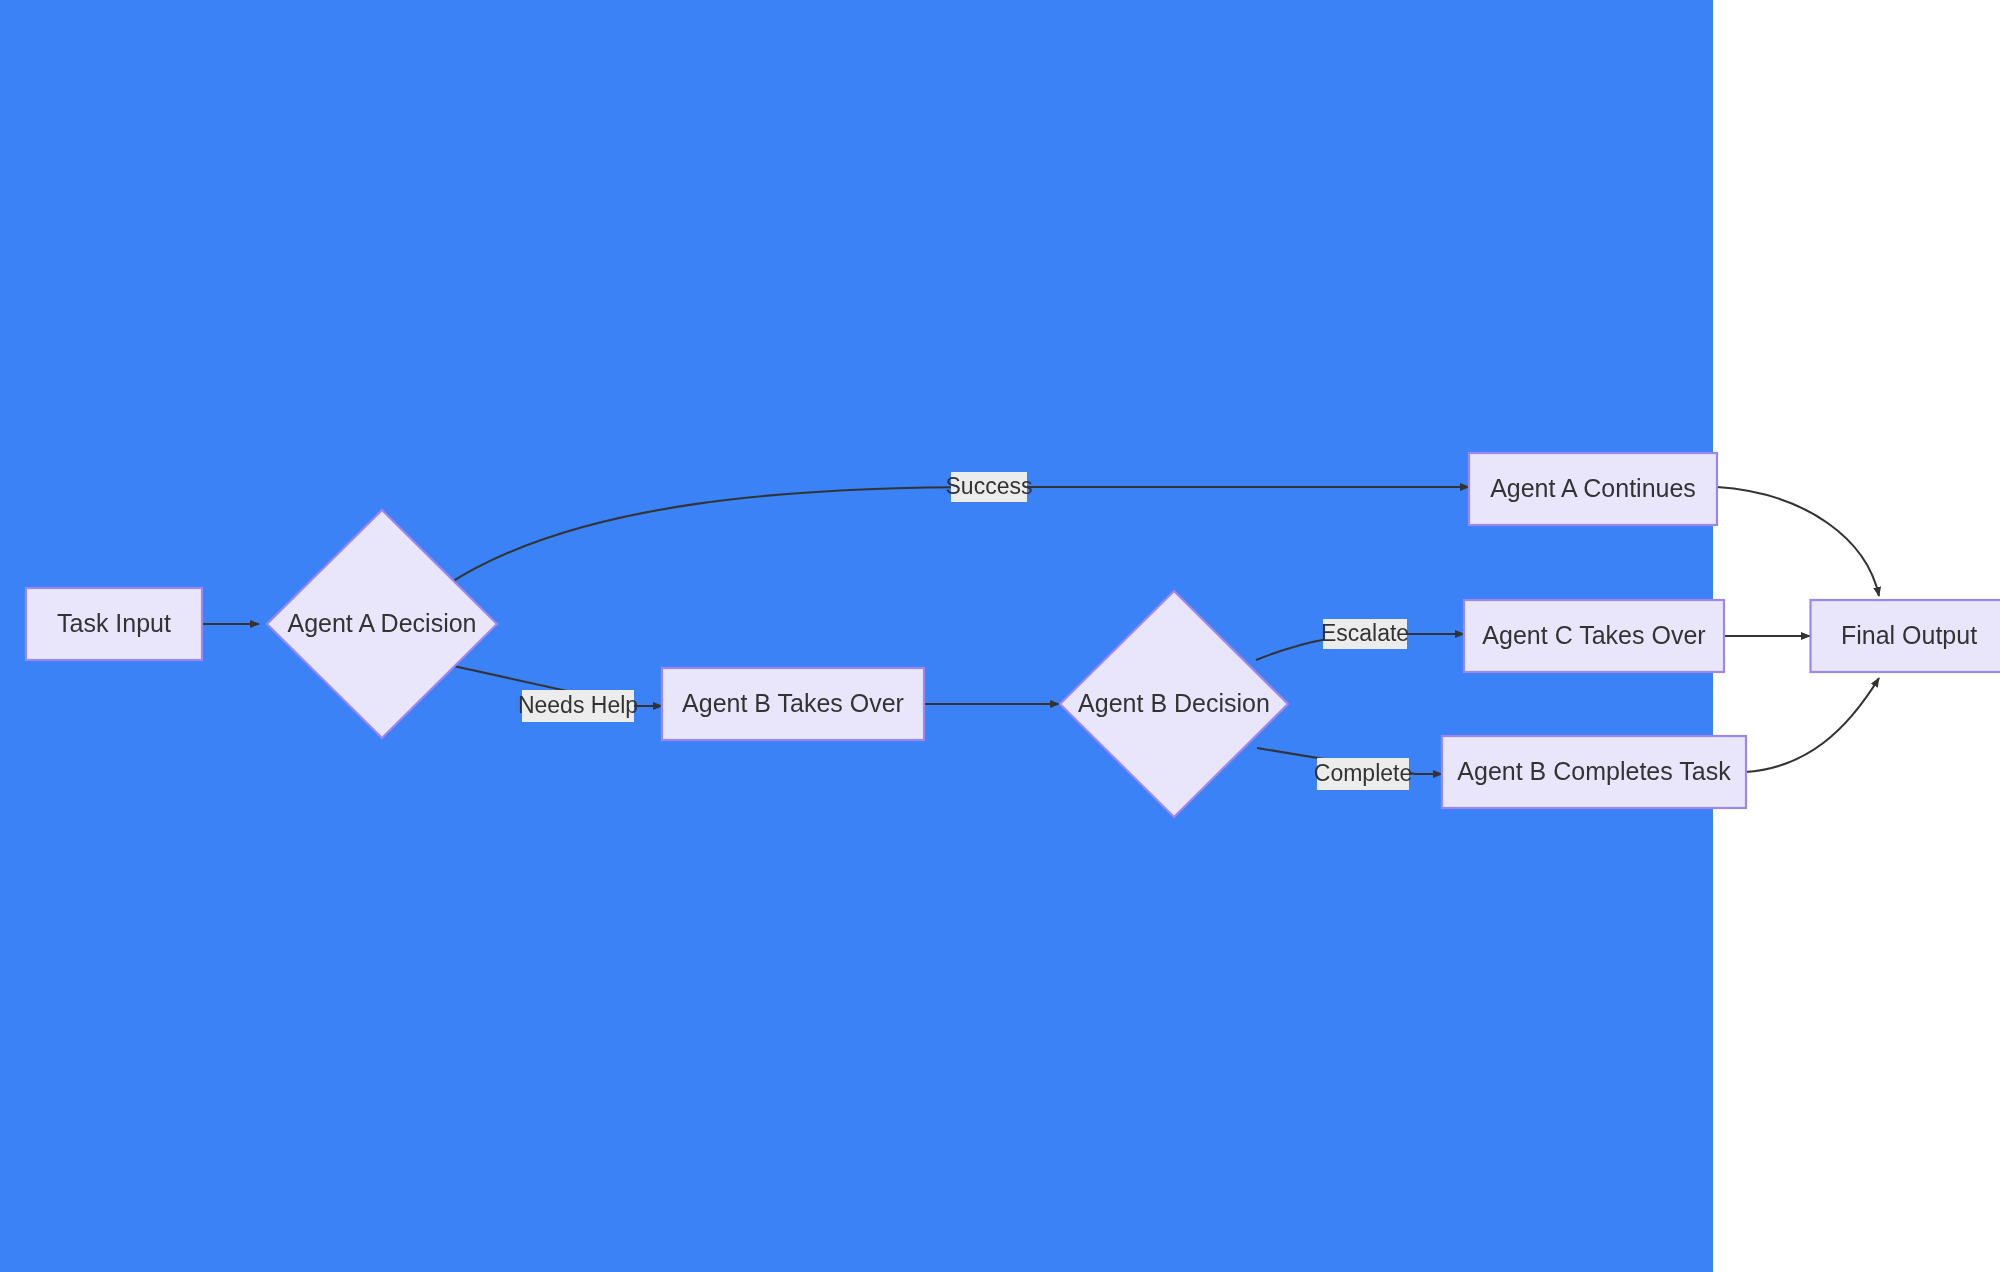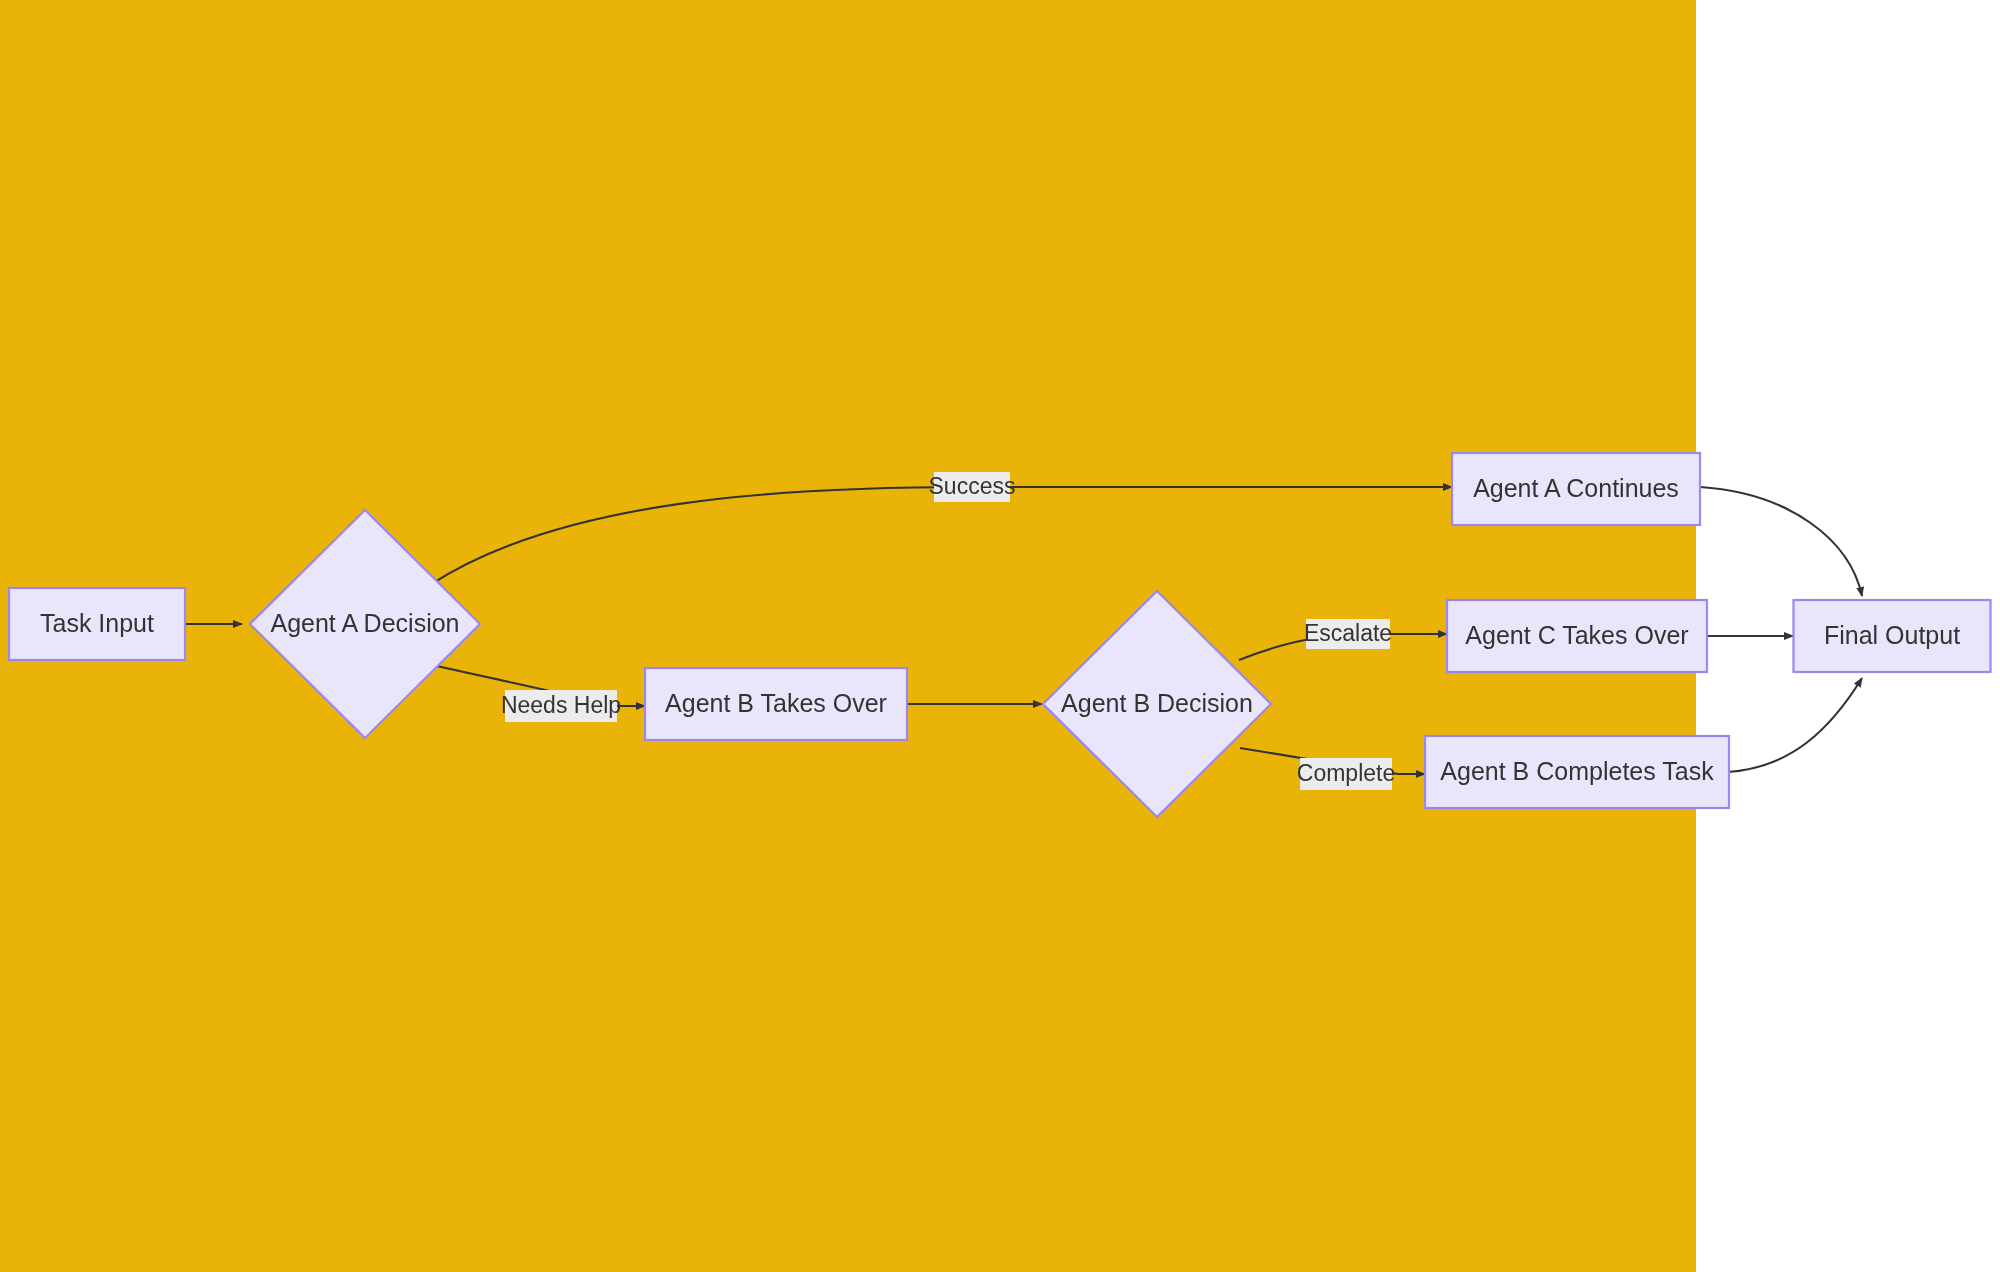--- a/index.html
+++ b/index.html
@@ -10,21 +10,22 @@
   body {
     width: 2000px;
     height: 1272px;
     font-family: "Liberation Sans", sans-serif;
     overflow: hidden;
   }
   #diagram-root {
     position: relative;
     width: 1696px;
     height: 1272px;
-    background: #eab308;
+    background: #3b82f6;
+    padding-left: 17px;
   }
   svg.flow-canvas {
     display: block;
     width: 2000px;
     height: 1272px;
   }
   .node-shape {
     fill: #e9e6fb;
     stroke: #9d85f2;
     stroke-width: 2.2;

